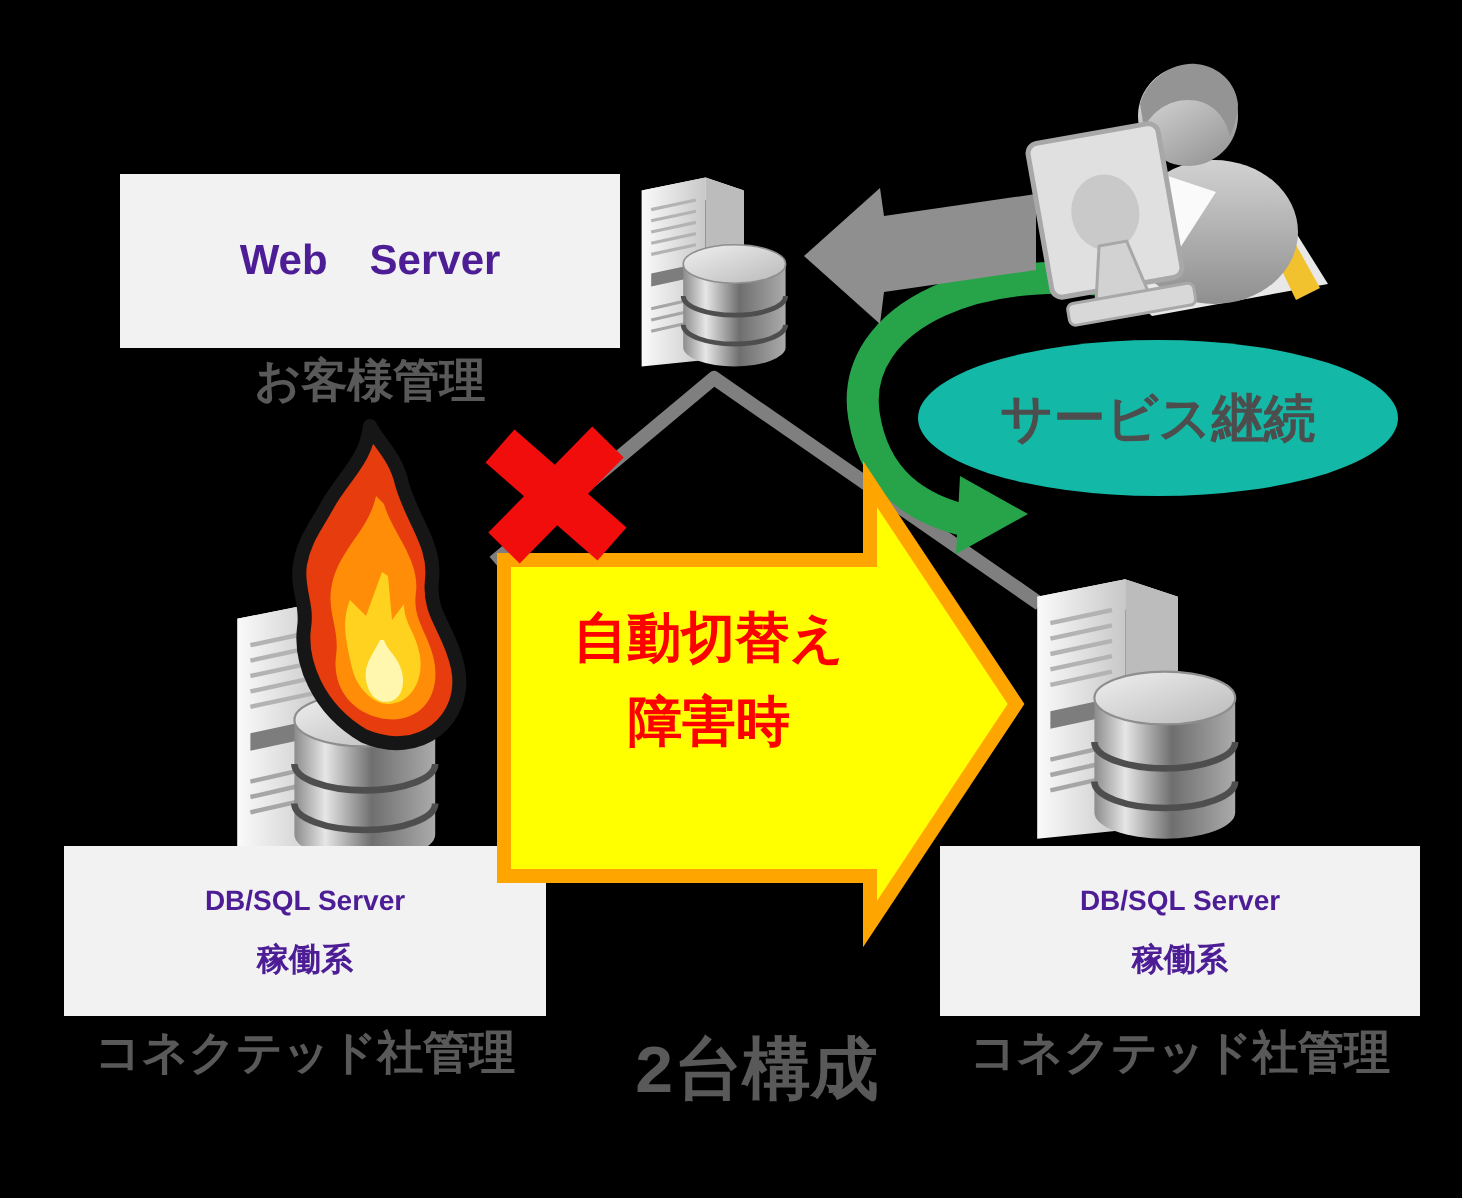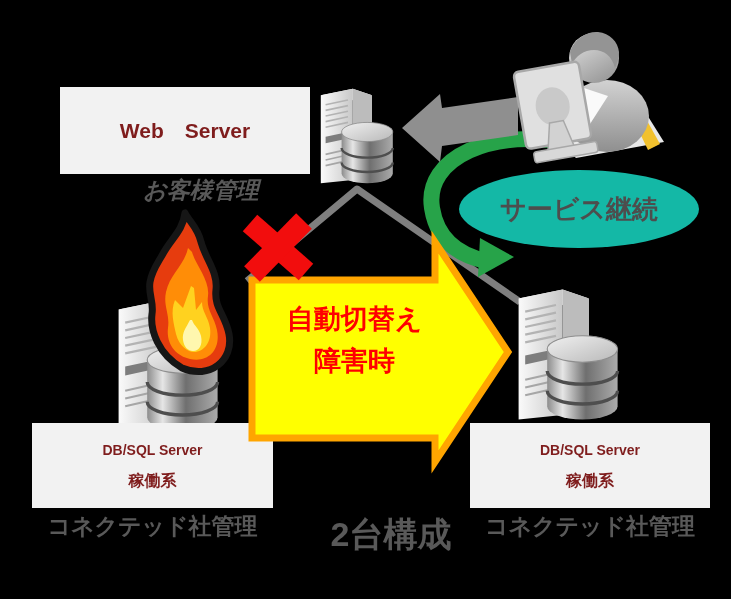--- a/index.html
+++ b/index.html
@@ -5,21 +5,21 @@
   html,body{margin:0;padding:0;background:#000;}
   #stage{
     position:relative;width:731px;height:599px;background:#000;overflow:hidden;
     font-family:"Liberation Sans", sans-serif;
   }
   .abs{position:absolute;}
   svg{position:absolute;left:0;top:0;}
   .z1{z-index:1;} .z2{z-index:2;} .z3{z-index:3;} .z4{z-index:4;}
 
   .whitebox{
-    background:#f2f2f2;color:#7f1d1d;display:flex;flex-direction:column;
+    background:#f2f2f2;color:#4c1d95;display:flex;flex-direction:column;
     justify-content:center;align-items:center;text-align:center;font-weight:bold;
   }
   .whitebox .l1{font-size:21px;line-height:30px;}
   .whitebox .l2{font-size:20px;line-height:32px;}
   .dbbox .l1{font-size:14px;line-height:30px;}
   .dbbox .l2{font-size:16px;line-height:32px;}
 
   .caption{
     color:#595959;font-weight:bold;font-size:23px;text-align:center;line-height:26px;
   }
@@ -112,39 +112,39 @@
       <path d="M57,5 C55,22 44,30 36,44 C30,55 24,62 22,74 C20,86 26,94 24,106 C22,122 30,146 54,160 C82,172 106,152 101,126 C97,106 86,100 88,82 C90,64 78,52 73,34 C70,20 61,13 57,5 Z" fill="#e63c0e" stroke="#161616" stroke-width="7" stroke-linejoin="round"></path>
       <path d="M60,40 C56,58 42,66 38,84 C35,98 42,106 40,120 C38,136 48,148 62,151 C80,155 93,142 89,122 C86,108 78,102 80,88 C82,72 68,58 64,44 Z" fill="#ff8d07"></path>
       <path d="M63,78 L55,100 L47,92 C42,104 46,116 48,126 C51,138 60,144 66,144 C76,144 84,134 82,120 C80,108 74,104 74,94 L68,102 L66,80 Z" fill="#ffd21f"></path>
       <path d="M62,112 C58,120 54,124 55,132 C56,139 60,143 65,143 C71,143 75,137 73,128 C71,120 66,118 64,112 Z" fill="#fff7ae"></path>
     </g>
   </svg>
 
   <div class="abs z2 whitebox" style="left:60px;top:87px;width:250px;height:87px;">
     <div class="l1">Web　Server</div>
   </div>
-  <div class="abs z2 caption" style="left:76px;top:177px;width:250px;font-style:italic;">お客様管理</div>
+  <div class="abs z2 caption" style="left:60px;top:177px;width:250px;">お客様管理</div>
 
   <div class="abs z2 whitebox dbbox" style="left:32px;top:423px;width:241px;height:85px;">
     <div class="l1">DB/SQL Server</div>
     <div class="l2">稼働系</div>
   </div>
   <div class="abs z2 caption" style="left:32px;top:513px;width:241px;">コネクテッド社管理</div>
 
   <div class="abs z2 whitebox dbbox" style="left:470px;top:423px;width:240px;height:85px;">
     <div class="l1">DB/SQL Server</div>
     <div class="l2">稼働系</div>
   </div>
   <div class="abs z2 caption" style="left:470px;top:513px;width:240px;">コネクテッド社管理</div>
 
   <div class="abs z2 badge" style="left:459px;top:170px;width:240px;height:78px;">
     <span>サービス継続</span>
   </div>
 
-  <div class="abs z2 footer-caption" style="left:301px;top:512px;width:180px;">2台構成</div>
+  <div class="abs z2 footer-caption" style="left:288px;top:512px;width:180px;font-family:Liberation Mono, monospace;">2台構成</div>
 
   <svg class="z3" width="731" height="599" viewBox="0 0 731 599">
     <polygon points="252,280 435,280 435,242 508,352 435,462 435,438 252,438" fill="#ffff00" stroke="#ffa500" stroke-width="7" stroke-linejoin="miter"></polygon>
     <g>
       <line x1="250" y1="223" x2="306" y2="272" stroke="#f20d0d" stroke-width="22"></line>
       <line x1="304" y1="221" x2="252" y2="274" stroke="#f20d0d" stroke-width="22"></line>
     </g>
   </svg>
 
   <div class="abs z4 arrowtext" style="left:252px;top:298px;width:205px;">

